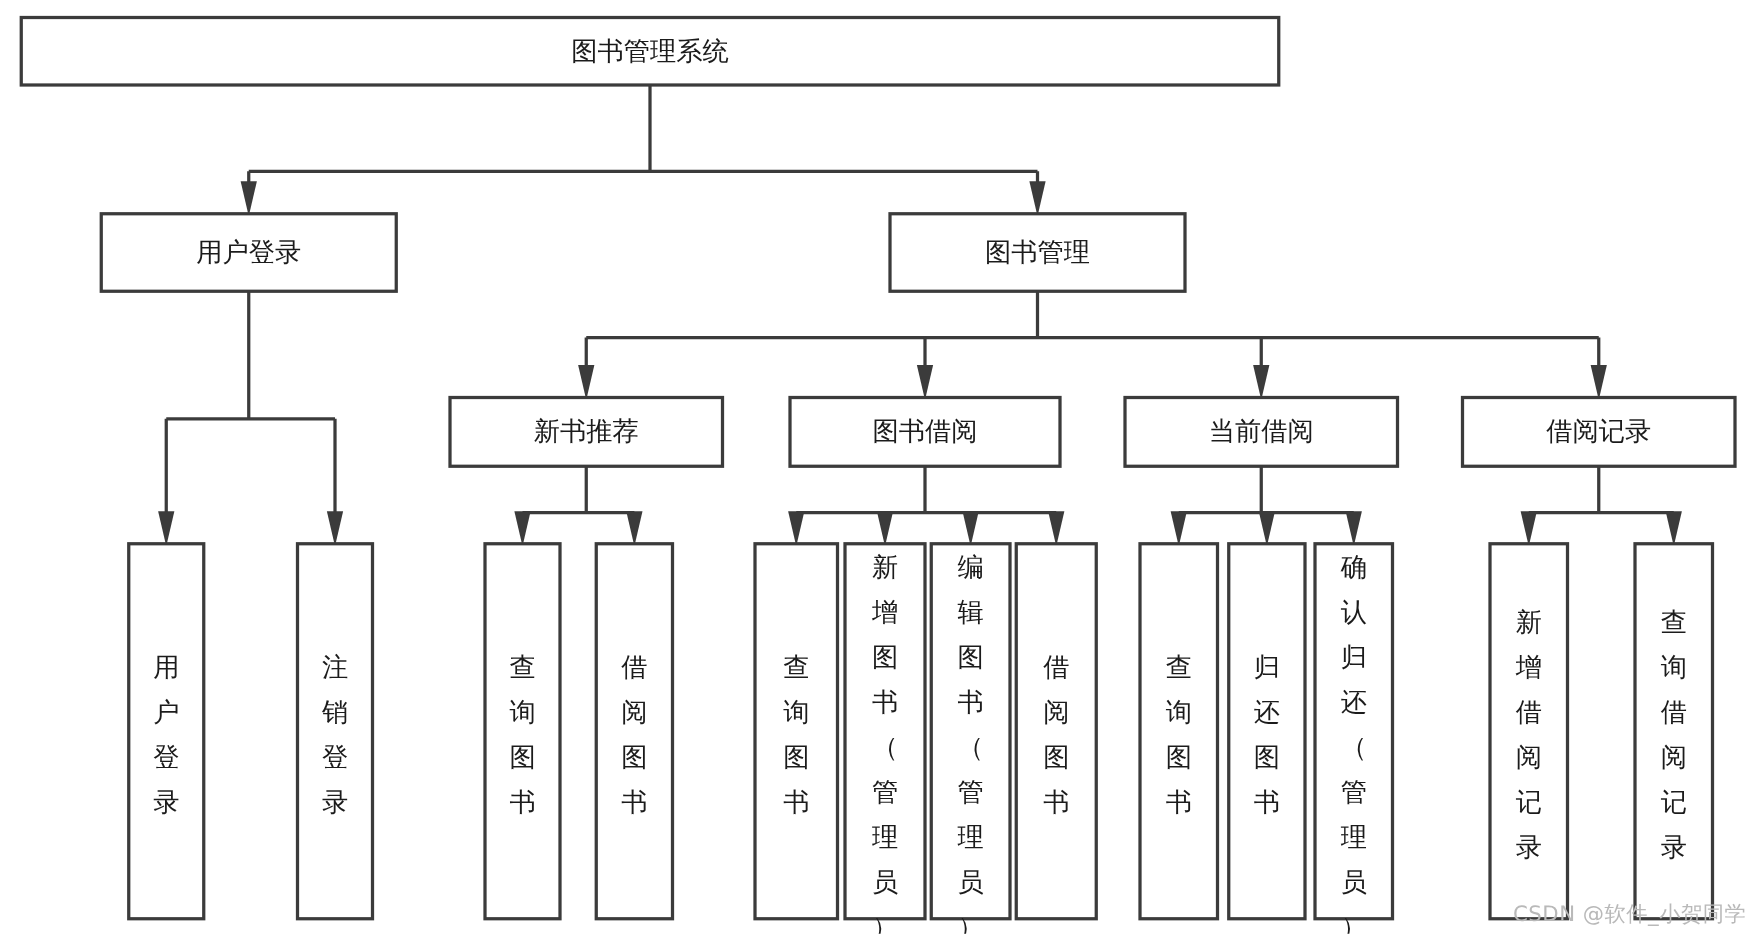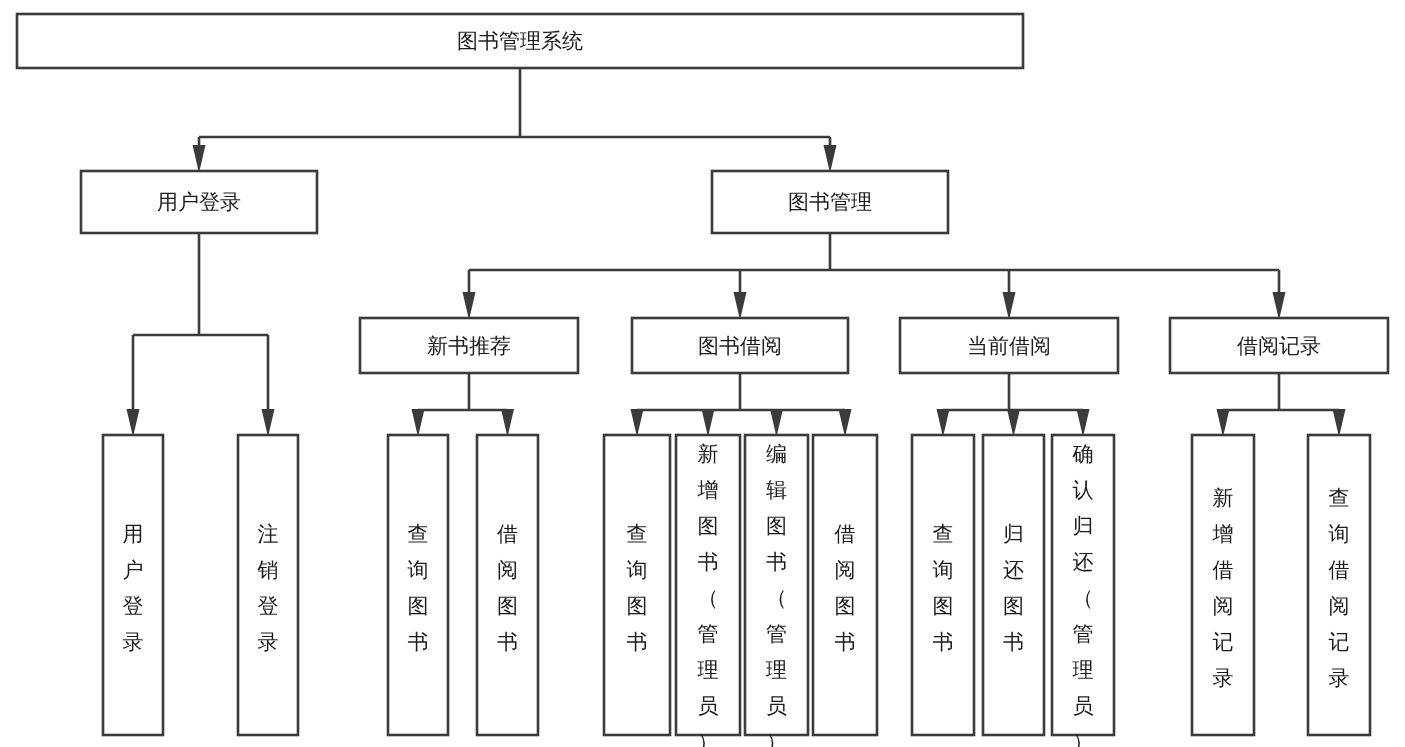--- a/index.html
+++ b/index.html
@@ -203,13 +203,14 @@
         <g>
           <rect x="1192" y="435" width="62" height="300" class="node-rect"></rect>
           <text class="node-label-vertical" x="1223" y="505.08"><tspan x="1223" dy="0">新</tspan><tspan x="1223" dy="36">增</tspan><tspan x="1223" dy="36">借</tspan><tspan x="1223" dy="36">阅</tspan><tspan x="1223" dy="36">记</tspan><tspan x="1223" dy="36">录</tspan></text>
         </g>
         <g>
           <rect x="1308" y="435" width="62" height="300" class="node-rect"></rect>
           <text class="node-label-vertical" x="1339" y="505.08"><tspan x="1339" dy="0">查</tspan><tspan x="1339" dy="36">询</tspan><tspan x="1339" dy="36">借</tspan><tspan x="1339" dy="36">阅</tspan><tspan x="1339" dy="36">记</tspan><tspan x="1339" dy="36">录</tspan></text>
         </g>
       </g>
   </svg>
+  <div class="watermark">CSDN @软件_小贺同学</div>
 </div>
 
 </body></html>

